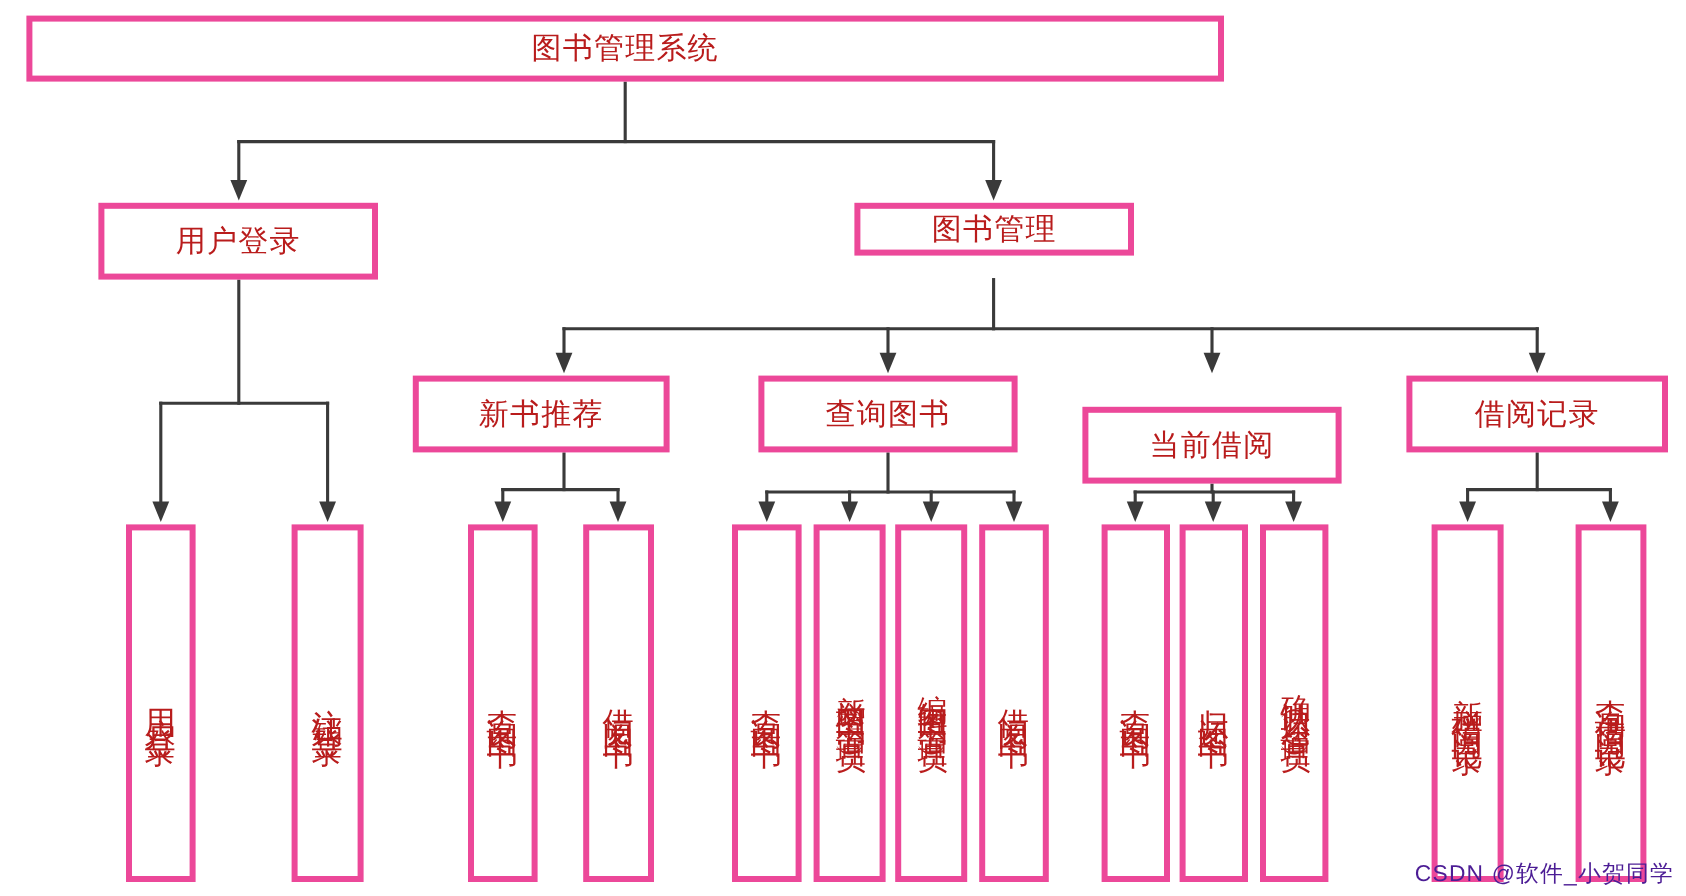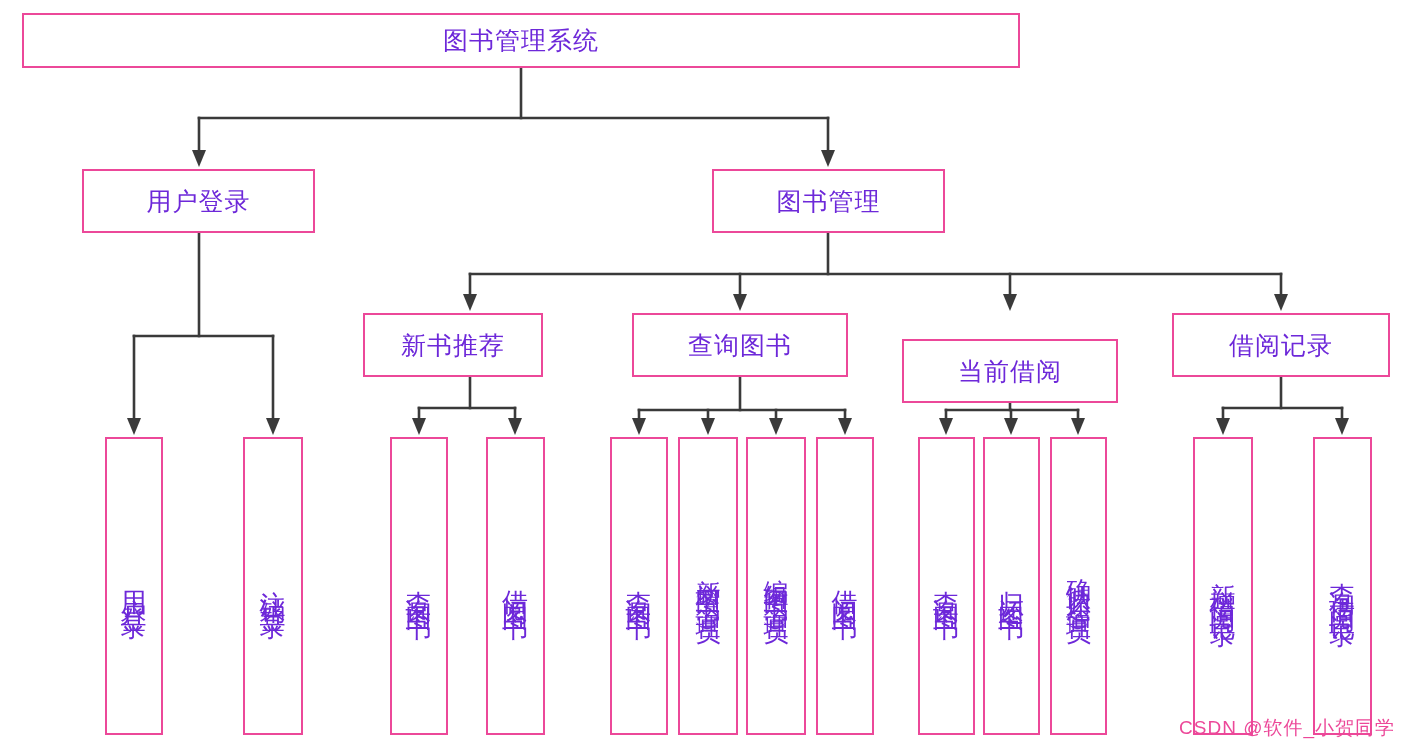--- a/index.html
+++ b/index.html
@@ -7,23 +7,23 @@
     position:relative;
     width:1405px;height:747px;
     background:#fff;
     font-family:"Liberation Sans",sans-serif;
     overflow:hidden;
   }
   #wires{position:absolute;left:0;top:0;z-index:1;}
   .node{
     position:absolute;
     box-sizing:border-box;
-    border:2px solid #ec4899;
+    border:5px solid #ec4899;
     background:#fff;
-    color:#6d28d9;
+    color:#b91c1c;
     display:flex;
     align-items:center;
     justify-content:center;
     z-index:2;
     text-align:center;
   }
   .node.h{
     font-size:25px;
     letter-spacing:1px;
     line-height:1;
@@ -37,21 +37,21 @@
     line-height:1;
     white-space:nowrap;
   }
   .node.v.long{letter-spacing:6px;font-size:25px;}
   #watermark{
     position:absolute;
     right:10px;
     bottom:6px;
     z-index:5;
     font-size:19px;
-    color:#ec4899;
+    color:#4c1d95;
     letter-spacing:1px;
     white-space:nowrap;
   }
 </style>
 </head>
 <body>
 
 <div id="stage">
 
   <svg id="wires" width="1405" height="747">
@@ -105,23 +105,23 @@
       <line x1="1223" y1="408" x2="1342" y2="408" stroke="#3a3a3a" stroke-width="2.6" stroke-linecap="square"></line>
       <line x1="1223" y1="408" x2="1223" y2="421" stroke="#3a3a3a" stroke-width="2.6" stroke-linecap="square"></line>
       <polygon points="1216,418 1230,418 1223,435" fill="#3a3a3a"></polygon>
       <line x1="1342" y1="408" x2="1342" y2="421" stroke="#3a3a3a" stroke-width="2.6" stroke-linecap="square"></line>
       <polygon points="1335,418 1349,418 1342,435" fill="#3a3a3a"></polygon>
     </svg>
 
   <div class="node h" style="left:22px;top:13px;width:998px;height:55px;">图书管理系统</div>
 
   <div class="node h" style="left:82px;top:169px;width:233px;height:64px;">用户登录</div>
-  <div class="node h" style="left:712px;top:169px;width:233px;height:64px;">图书管理</div>
+  <div class="node h" style="left:712px;top:169px;width:233px;height:44px;">图书管理</div>
 
-  <div class="node h" style="left:363px;top:313px;width:180px;height:64px;">新书推荐</div>
+  <div class="node h" style="left:344px;top:313px;width:214px;height:64px;">新书推荐</div>
   <div class="node h" style="left:632px;top:313px;width:216px;height:64px;">查询图书</div>
   <div class="node h" style="left:902px;top:313px;width:216px;height:64px;margin-top:26px;">当前借阅</div>
   <div class="node h" style="left:1172px;top:313px;width:218px;height:64px;">借阅记录</div>
 
   <div class="node v" style="left:105px;top:437px;width:58px;height:298px;">用户登录</div>
   <div class="node v" style="left:243px;top:437px;width:60px;height:298px;">注销登录</div>
 
   <div class="node v" style="left:390px;top:437px;width:58px;height:298px;">查询图书</div>
   <div class="node v" style="left:486px;top:437px;width:59px;height:298px;">借阅图书</div>
 

